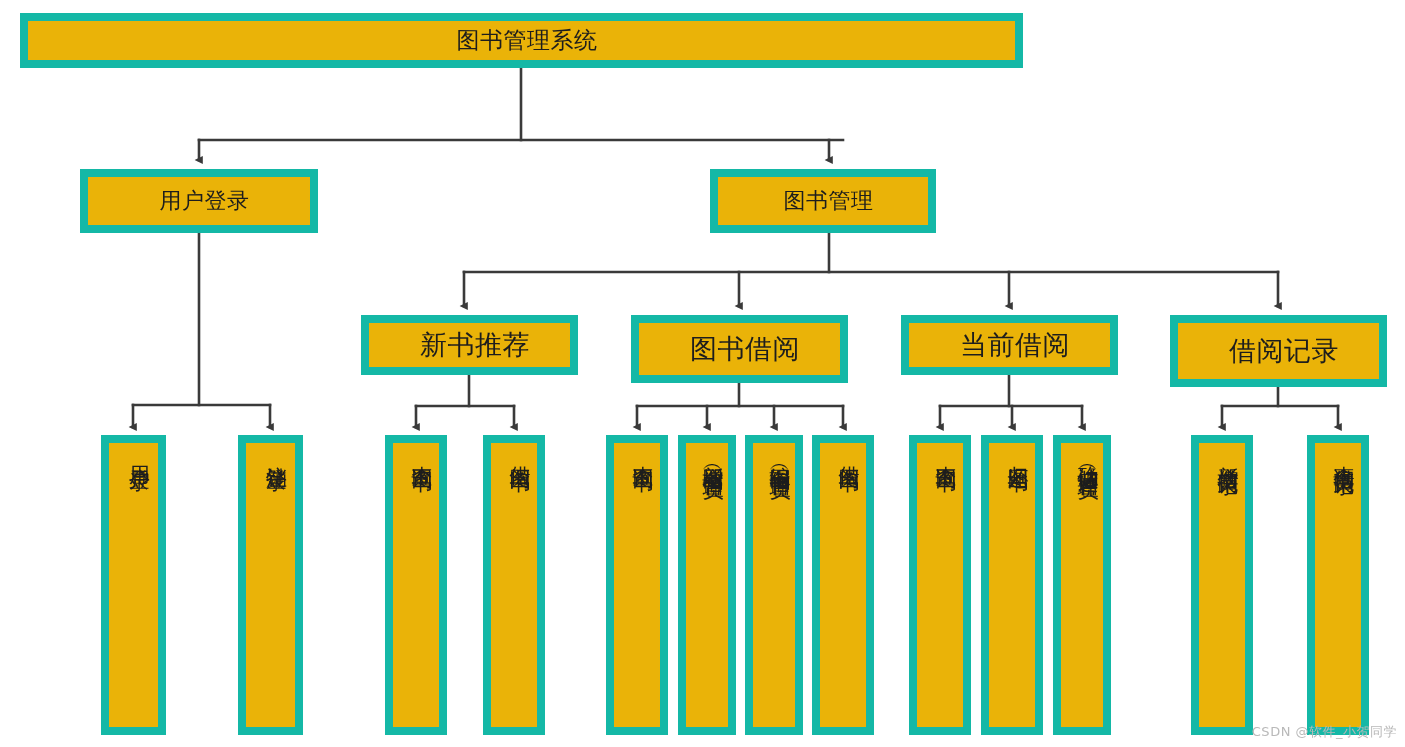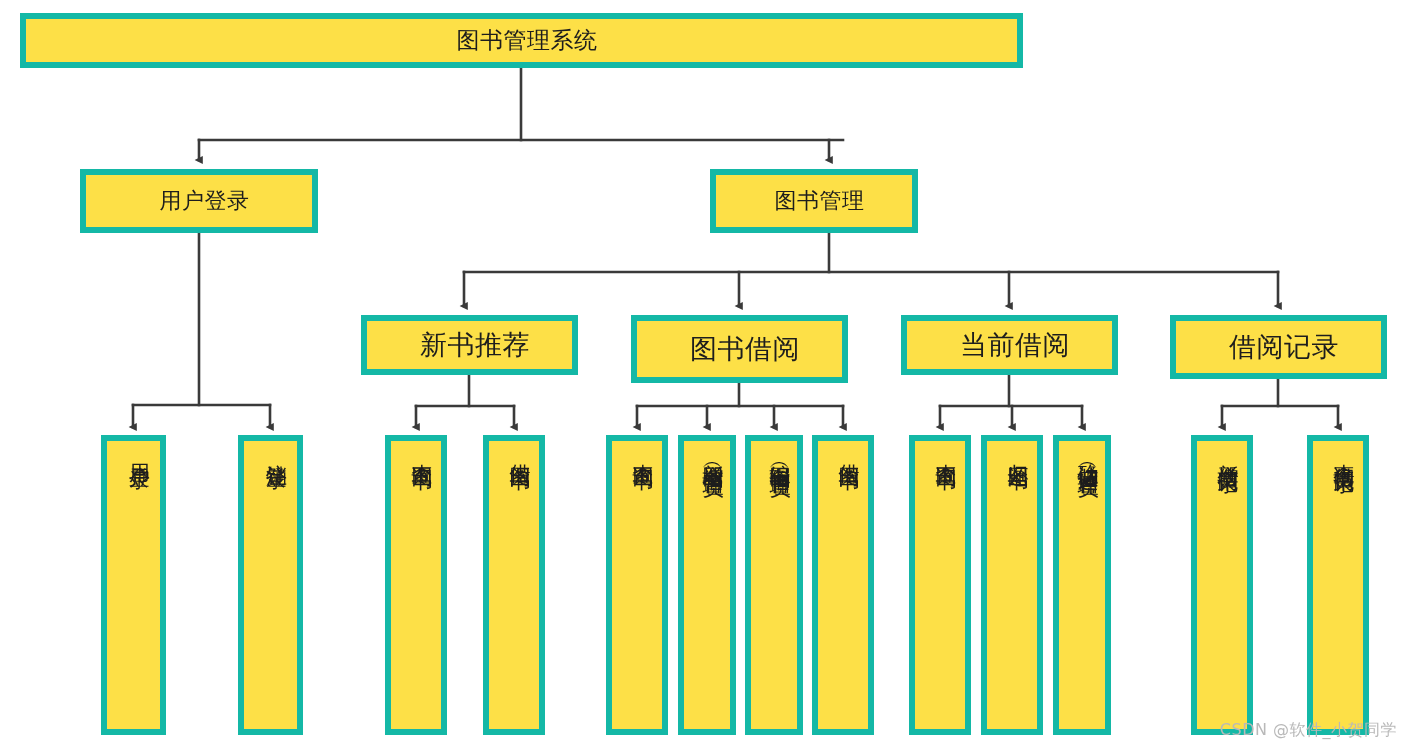--- a/index.html
+++ b/index.html
@@ -20,22 +20,22 @@
     position: absolute;
     left: 0;
     top: 0;
     width: 1405px;
     height: 747px;
     pointer-events: none;
   }
   .node {
     position: absolute;
     box-sizing: border-box;
-    border: 6px solid #14b8a6;
-    background: #fde047;
+    border: 8px solid #14b8a6;
+    background: #eab308;
     display: flex;
     align-items: center;
     justify-content: center;
     color: #1d1d1d;
     letter-spacing: 0.5px;
     padding-left: 11px;
   }
   .node.root {
     font-size: 23px;
   }
@@ -59,21 +59,21 @@
     white-space: pre-line;
     color: #1d1d1d;
   }
   .hlabel {
     white-space: nowrap;
   }
   #watermark {
     position: absolute;
     right: 8px;
     bottom: 6px;
-    font-size: 16px;
+    font-size: 13px;
     color: #b9b9b9;
     letter-spacing: 0.5px;
     white-space: nowrap;
   }
 </style>
 </head>
 <body>
 
 <div id="canvas">
 
@@ -127,34 +127,34 @@
     </g>
   </svg>
 
   <div class="node root" style="left:20px; top:13px; width:1003px; height:55px;">
     <span class="hlabel">图书管理系统</span>
   </div>
 
   <div class="node level2" style="left:80px; top:169px; width:238px; height:64px;">
     <span class="hlabel">用户登录</span>
   </div>
-  <div class="node level2" style="left:710px; top:169px; width:208px; height:64px;">
+  <div class="node level2" style="left:710px; top:169px; width:226px; height:64px;">
     <span class="hlabel">图书管理</span>
   </div>
 
   <div class="node level3" style="left:361px; top:315px; width:217px; height:60px;">
     <span class="hlabel">新书推荐</span>
   </div>
   <div class="node level3" style="left:631px; top:315px; width:217px; height:68px;">
     <span class="hlabel">图书借阅</span>
   </div>
   <div class="node level3" style="left:901px; top:315px; width:217px; height:60px;justify-content:center;">
     <span class="hlabel">当前借阅</span>
   </div>
-  <div class="node level3" style="left:1170px; top:315px; width:217px; height:64px;">
+  <div class="node level3" style="left:1170px; top:315px; width:217px; height:72px;">
     <span class="hlabel">借阅记录</span>
   </div>
 
   <div class="node leaf" style="left:101px; top:435px; width:65px; height:300px;">
     <span class="vlabel">用户登录</span>
   </div>
   <div class="node leaf" style="left:238px; top:435px; width:65px; height:300px;">
     <span class="vlabel">注销登录</span>
   </div>
 

